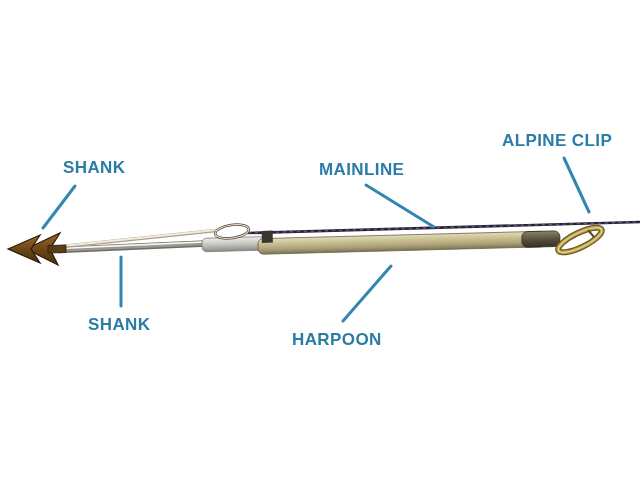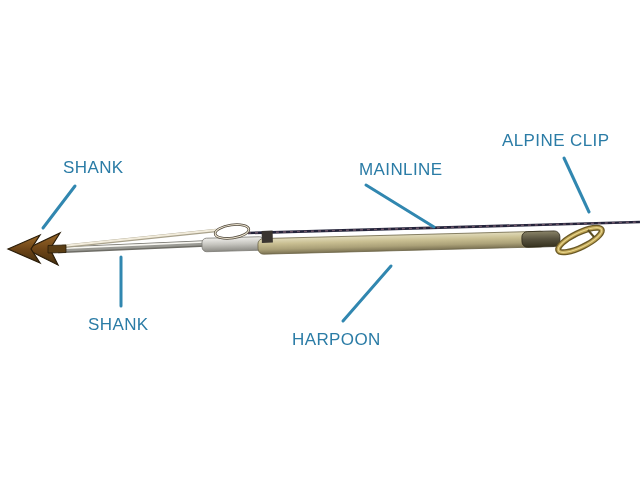--- a/index.html
+++ b/index.html
@@ -7,29 +7,29 @@
     width:640px;height:481px;
     background:var(--background,#fff);
     font-family:"Liberation Sans", sans-serif;
     overflow:hidden;
   }
   .stage{position:relative;width:640px;height:481px;background:var(--background,#fff);}
   .stage svg{position:absolute;left:0;top:0;}
   .part-label{
     position:absolute;
     color:var(--label-text,#2b7ca6);
-    font-weight:normal;
+    font-weight:bold;
     font-size:17px;
     letter-spacing:.4px;
     white-space:nowrap;
     line-height:22px;
     user-select:none;
   }
   .lbl-dart{left:63px;top:157px;}
-  .lbl-mainline{left:319px;top:159px;margin-left:40px;}
+  .lbl-mainline{left:319px;top:159px;}
   .lbl-alpine{left:502px;top:130px;}
   .lbl-shank{left:88px;top:314px;}
   .lbl-harpoon{left:292px;top:329px;}
 </style>
 </head>
 <body>
 
 <div class="stage">
 
   <svg width="640" height="481" viewBox="0 0 640 481">

